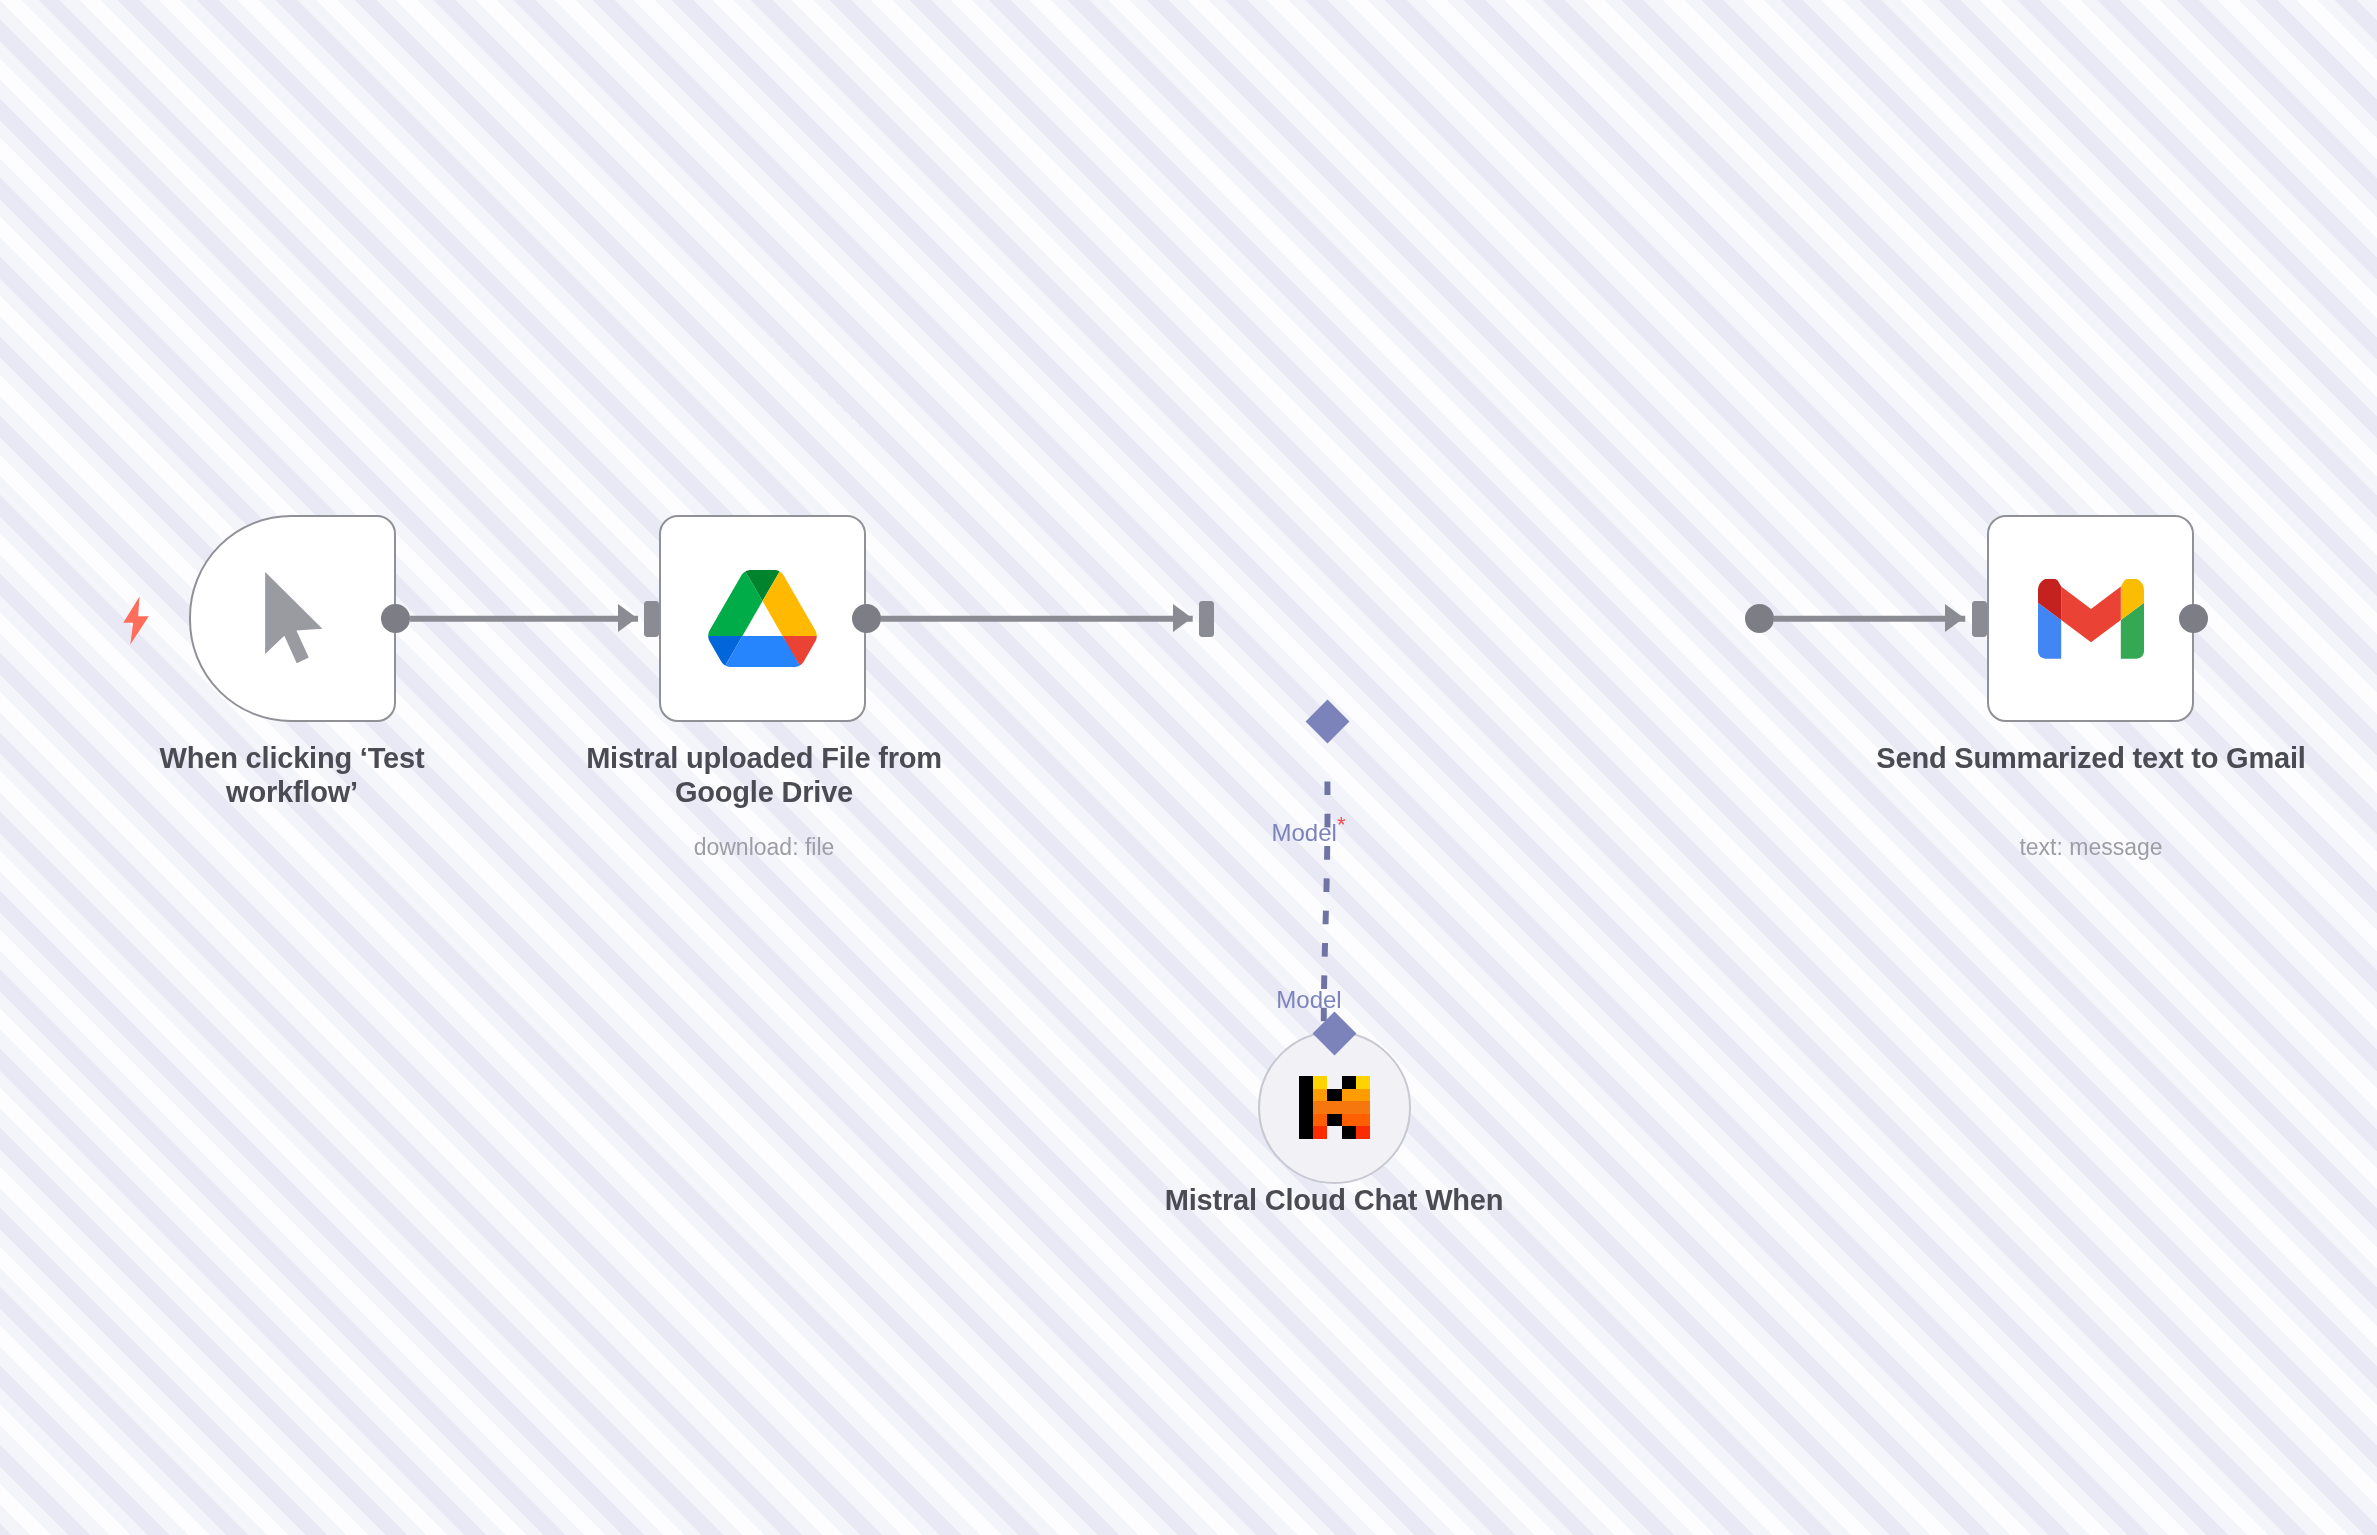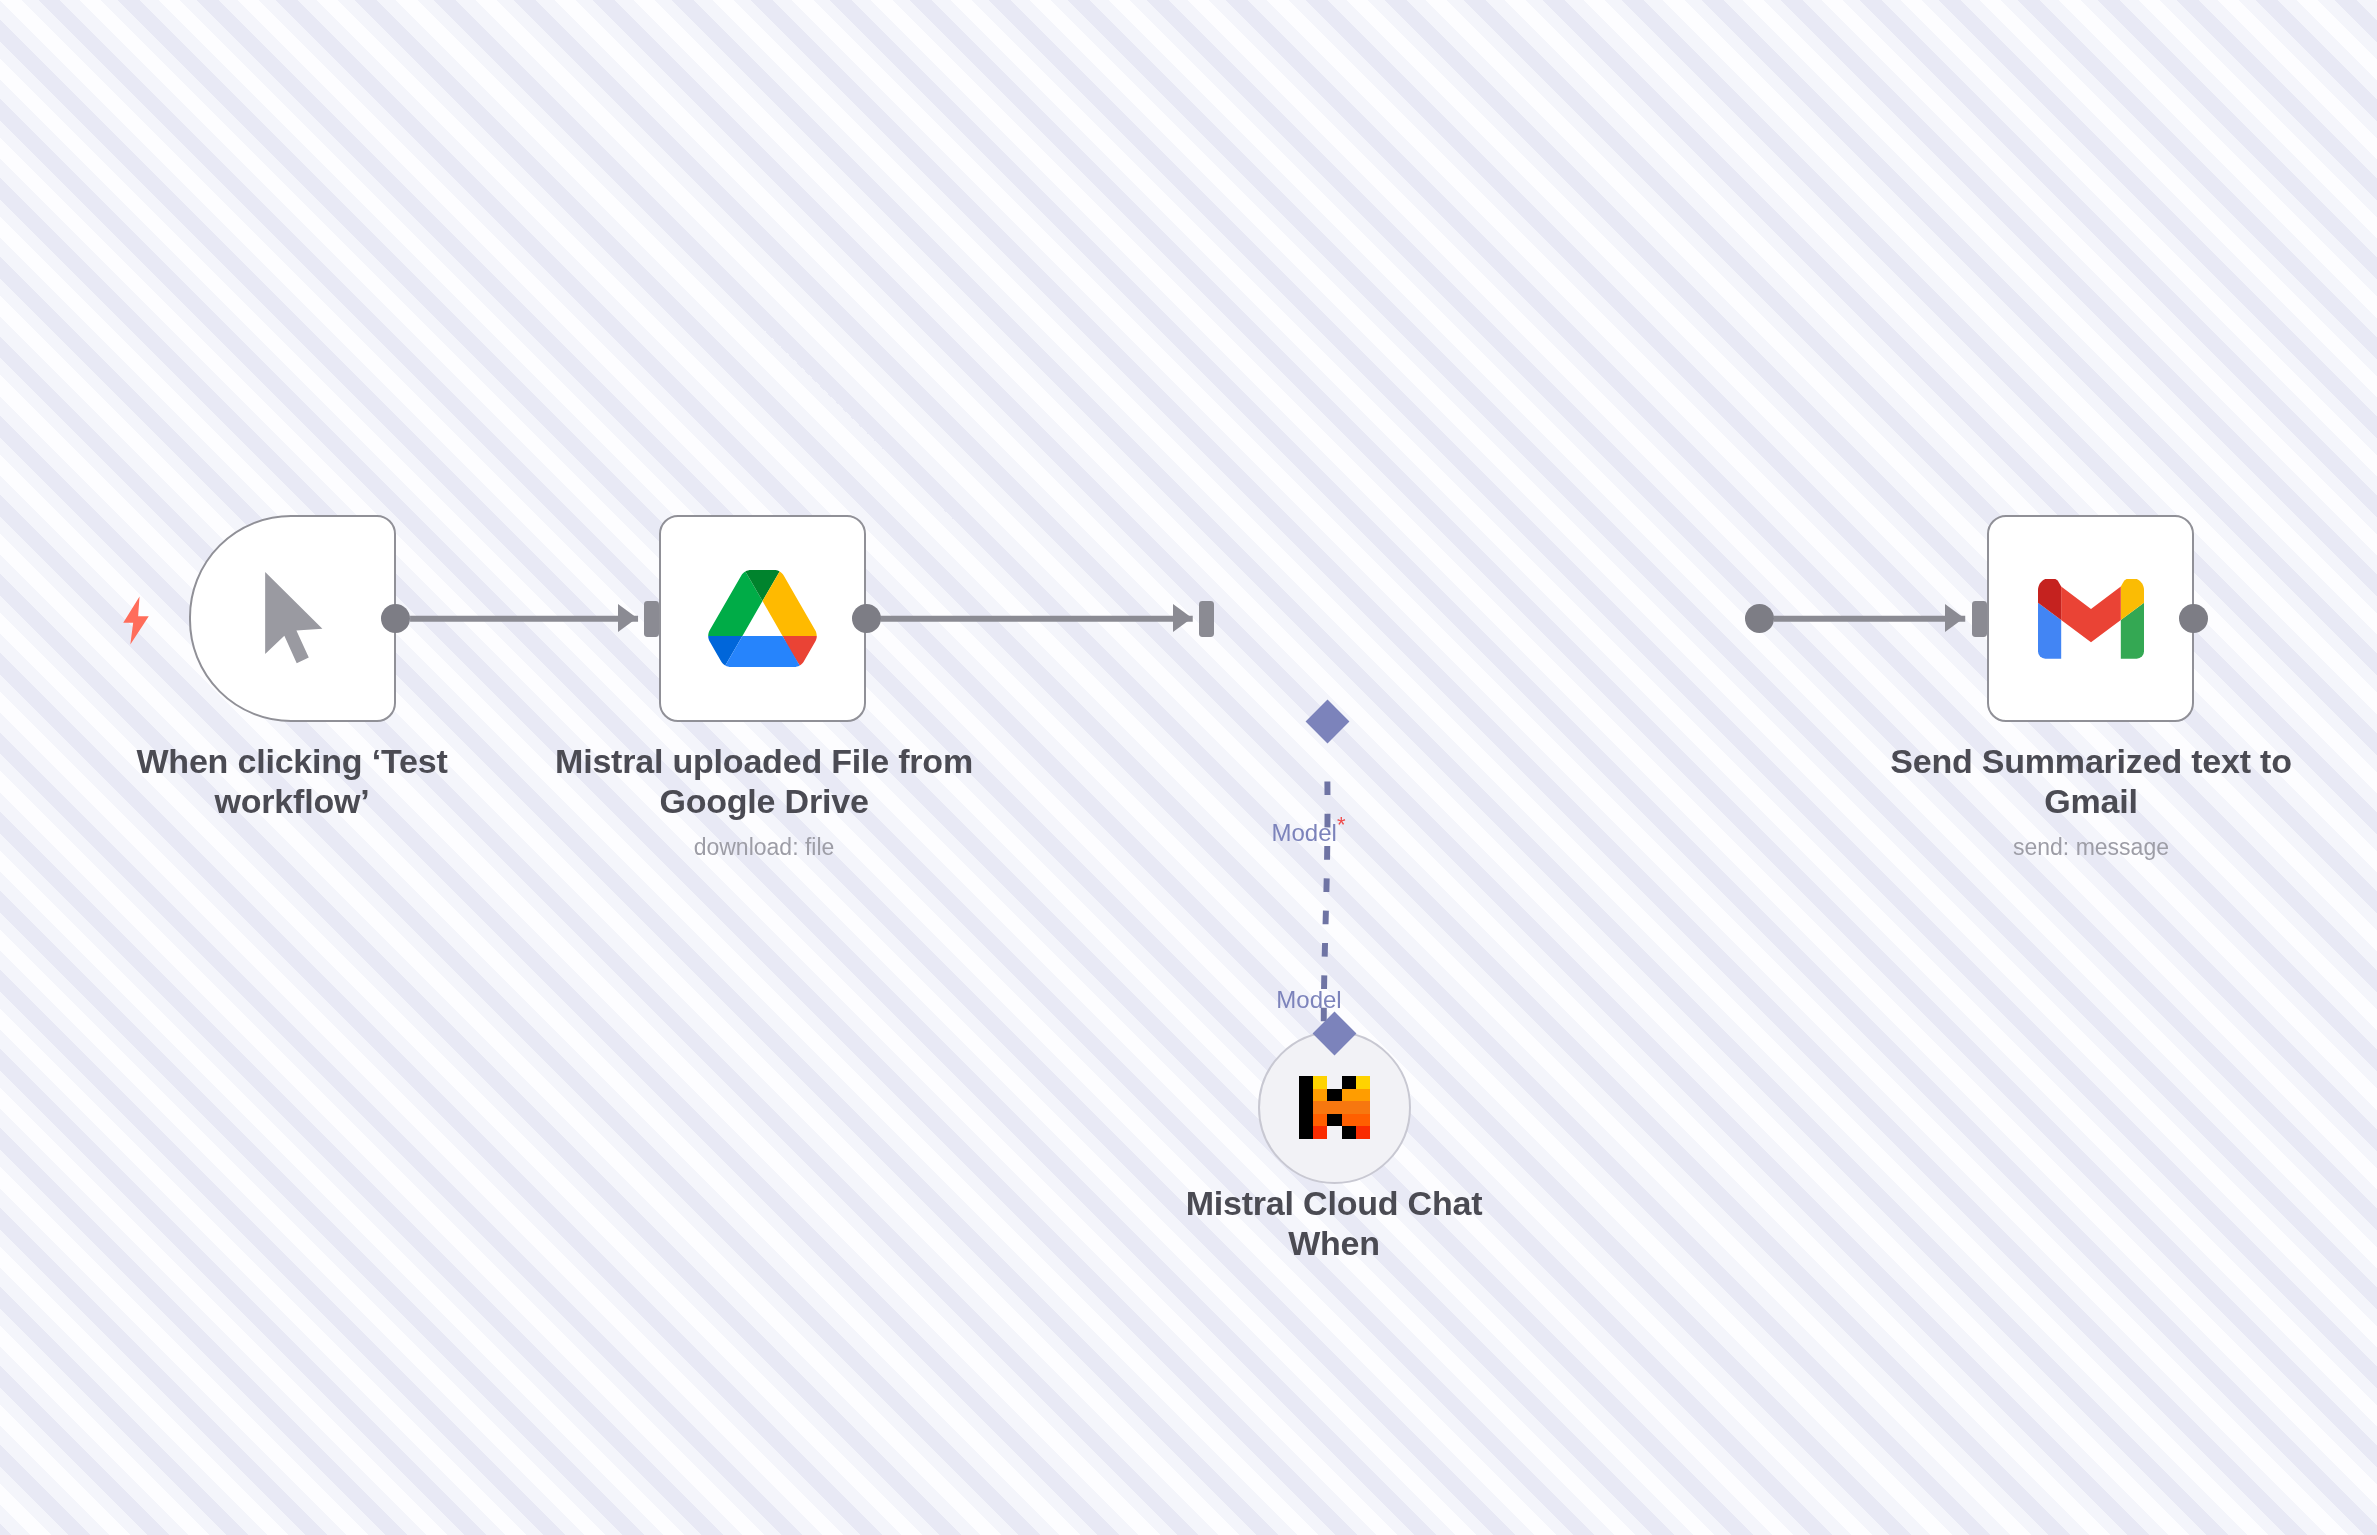--- a/index.html
+++ b/index.html
@@ -98,21 +98,21 @@
     align-items: center;
     justify-content: center;
     z-index: 3;
   }
 
   
   .node-label {
     position: absolute;
     text-align: center;
     color: #4b4b53;
-    font-size: 34px;
+    font-size: 29px;
     font-weight: bold;
     line-height: 1.17;
     letter-spacing: -0.2px;
     z-index: 4;
   }
   .node-sublabel {
     position: absolute;
     text-align: center;
     color: #9d9da6;
     font-size: 23px;
@@ -297,21 +297,21 @@
         <path d="M50 48 H59.6 A4.4 4.4 0 0 0 64 43.6 V14.2 L50 24.6 Z" fill="#34a853"></path>
         <path d="M50 4.4 V24.6 L64 14.2 V6.6 C64 0.5 57 -3 52.1 0.7 Z" fill="#fbbc04"></path>
         <path d="M14 24.6 V4.4 L32 17.9 L50 4.4 V24.6 L32 38.1 Z" fill="#ea4335"></path>
         <path d="M0 6.6 V14.2 L14 24.6 V4.4 L11.9 0.7 C7 -3 0 0.5 0 6.6 Z" fill="#c5221f"></path>
       </svg>
     </span>
   </div>
   <div class="ep-out" style="left:2179px; top:604px;"></div>
 
   <div class="node-label lbl-gmail">Send Summarized text to Gmail</div>
-  <div class="node-sublabel sub-gmail">send: message</div>
+  <div class="node-sublabel sub-gmail">text: message</div>
 
   <div class="model-label model-label-bot">Model</div>
 
   <div class="diamond" style="left:1319px; top:1018px;"></div>
 
   <div class="node-circle">
     <span class="mistral-logo">
       <i style="background:#000000"></i>
         <i style="background:#ffd300"></i>
         <i style="background:#ffffff00"></i>

